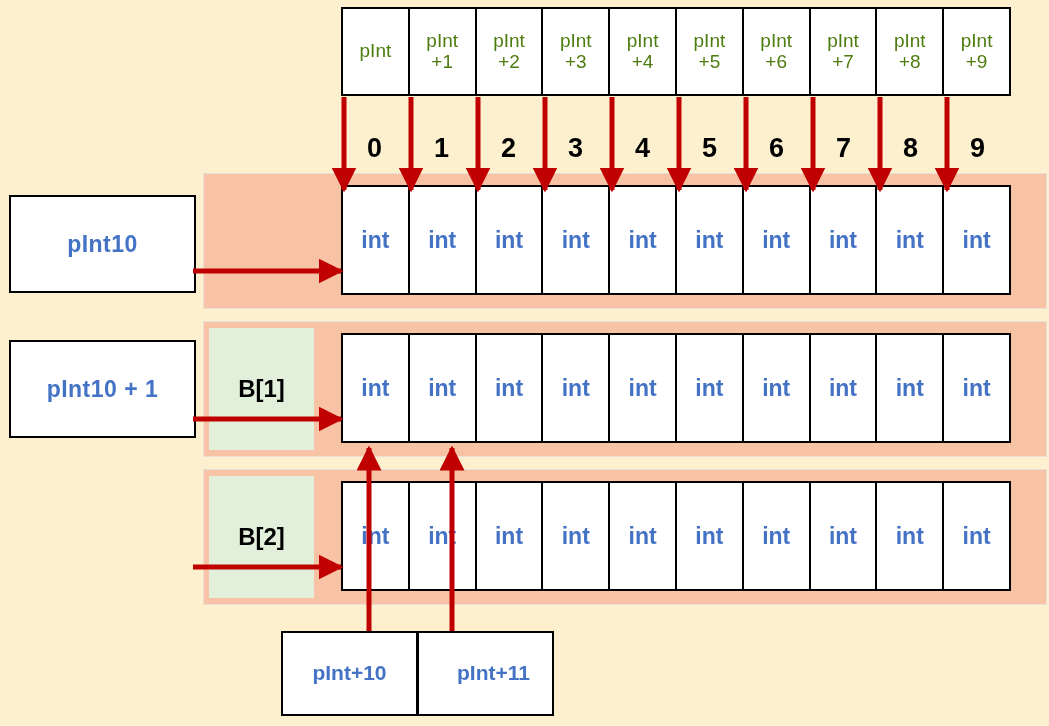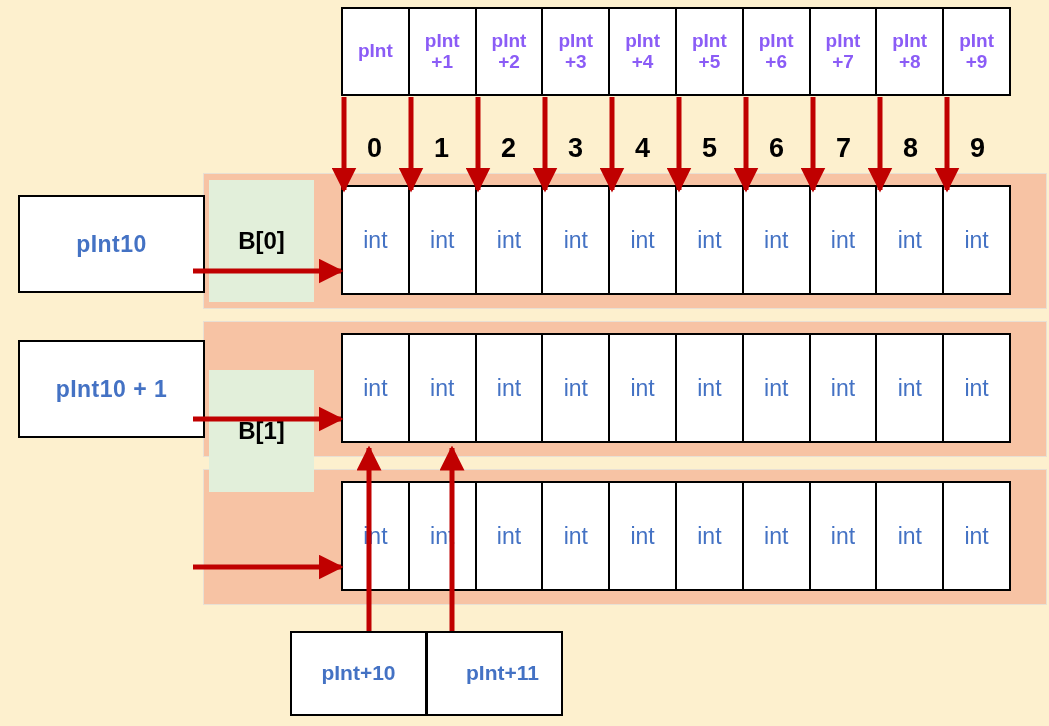--- a/index.html
+++ b/index.html
@@ -25,21 +25,20 @@
     background: #ffffff;
     border: 2px solid #000000;
     box-sizing: border-box;
     display: flex;
     align-items: center;
     justify-content: center;
     color: #4472c4;
     font-weight: bold;
     text-align: center;
     line-height: 1.05;
-    margin-left: 9px;
   }
 
   
   .hdr-strip {
     position: absolute;
     left: 341px;
     top: 7px;
     width: 670px;
     height: 89px;
     display: flex;
@@ -47,22 +46,22 @@
   .hdr-cell {
     flex: 1 1 0;
     background: #ffffff;
     border: 2px solid #000000;
     border-right-width: 1px;
     border-left-width: 1px;
     box-sizing: border-box;
     display: flex;
     align-items: center;
     justify-content: center;
-    color: #8b5cf6;
-    font-weight: bold;
+    color: #4d7c0f;
+    font-weight: normal;
     font-size: 19px;
     line-height: 1.1;
     text-align: center;
     white-space: pre-line;
   }
   .hdr-cell:first-child { border-left-width: 2px; }
   .hdr-cell:last-child  { border-right-width: 2px; }
 
   
   .idx-strip {
@@ -105,21 +104,21 @@
     background: #e2efda;
     box-sizing: border-box;
     display: flex;
     align-items: center;
     justify-content: center;
     color: #000000;
     font-weight: bold;
     font-size: 24px;
   }
   .greenbox.r0 { top: 180px; }
-  .greenbox.r1 { top: 328px; margin-top: 42px; }
+  .greenbox.r1 { top: 328px; }
   .greenbox.r2 { top: 476px; }
 
   .cells-strip {
     position: absolute;
     left: 341px;
     width: 670px;
     height: 110px;
     display: flex;
   }
   .cells-strip.r0 { top: 185px; }
@@ -129,21 +128,21 @@
     flex: 1 1 0;
     background: #ffffff;
     border: 2px solid #000000;
     border-left-width: 1px;
     border-right-width: 1px;
     box-sizing: border-box;
     display: flex;
     align-items: center;
     justify-content: center;
     color: #4472c4;
-    font-weight: normal;
+    font-weight: bold;
     font-size: 23px;
   }
   .cell:first-child { border-left-width: 2px; }
   .cell:last-child  { border-right-width: 2px; }
 
   
   .leftbox {
     left: 9px;
     width: 187px;
     height: 98px;
@@ -211,22 +210,22 @@
     <div class="idx-cell">6</div>
     <div class="idx-cell">7</div>
     <div class="idx-cell">8</div>
     <div class="idx-cell">9</div>
   </div>
 
   <div class="row-band r0"></div>
   <div class="row-band r1"></div>
   <div class="row-band r2"></div>
 
-  <div class="greenbox r0">B[0]</div>
   <div class="greenbox r1">B[1]</div>
+  <div class="greenbox r2">B[2]</div>
 
   <div class="cells-strip r0">
     <div class="cell">int</div>
     <div class="cell">int</div>
     <div class="cell">int</div>
     <div class="cell">int</div>
     <div class="cell">int</div>
     <div class="cell">int</div>
     <div class="cell">int</div>
     <div class="cell">int</div>

